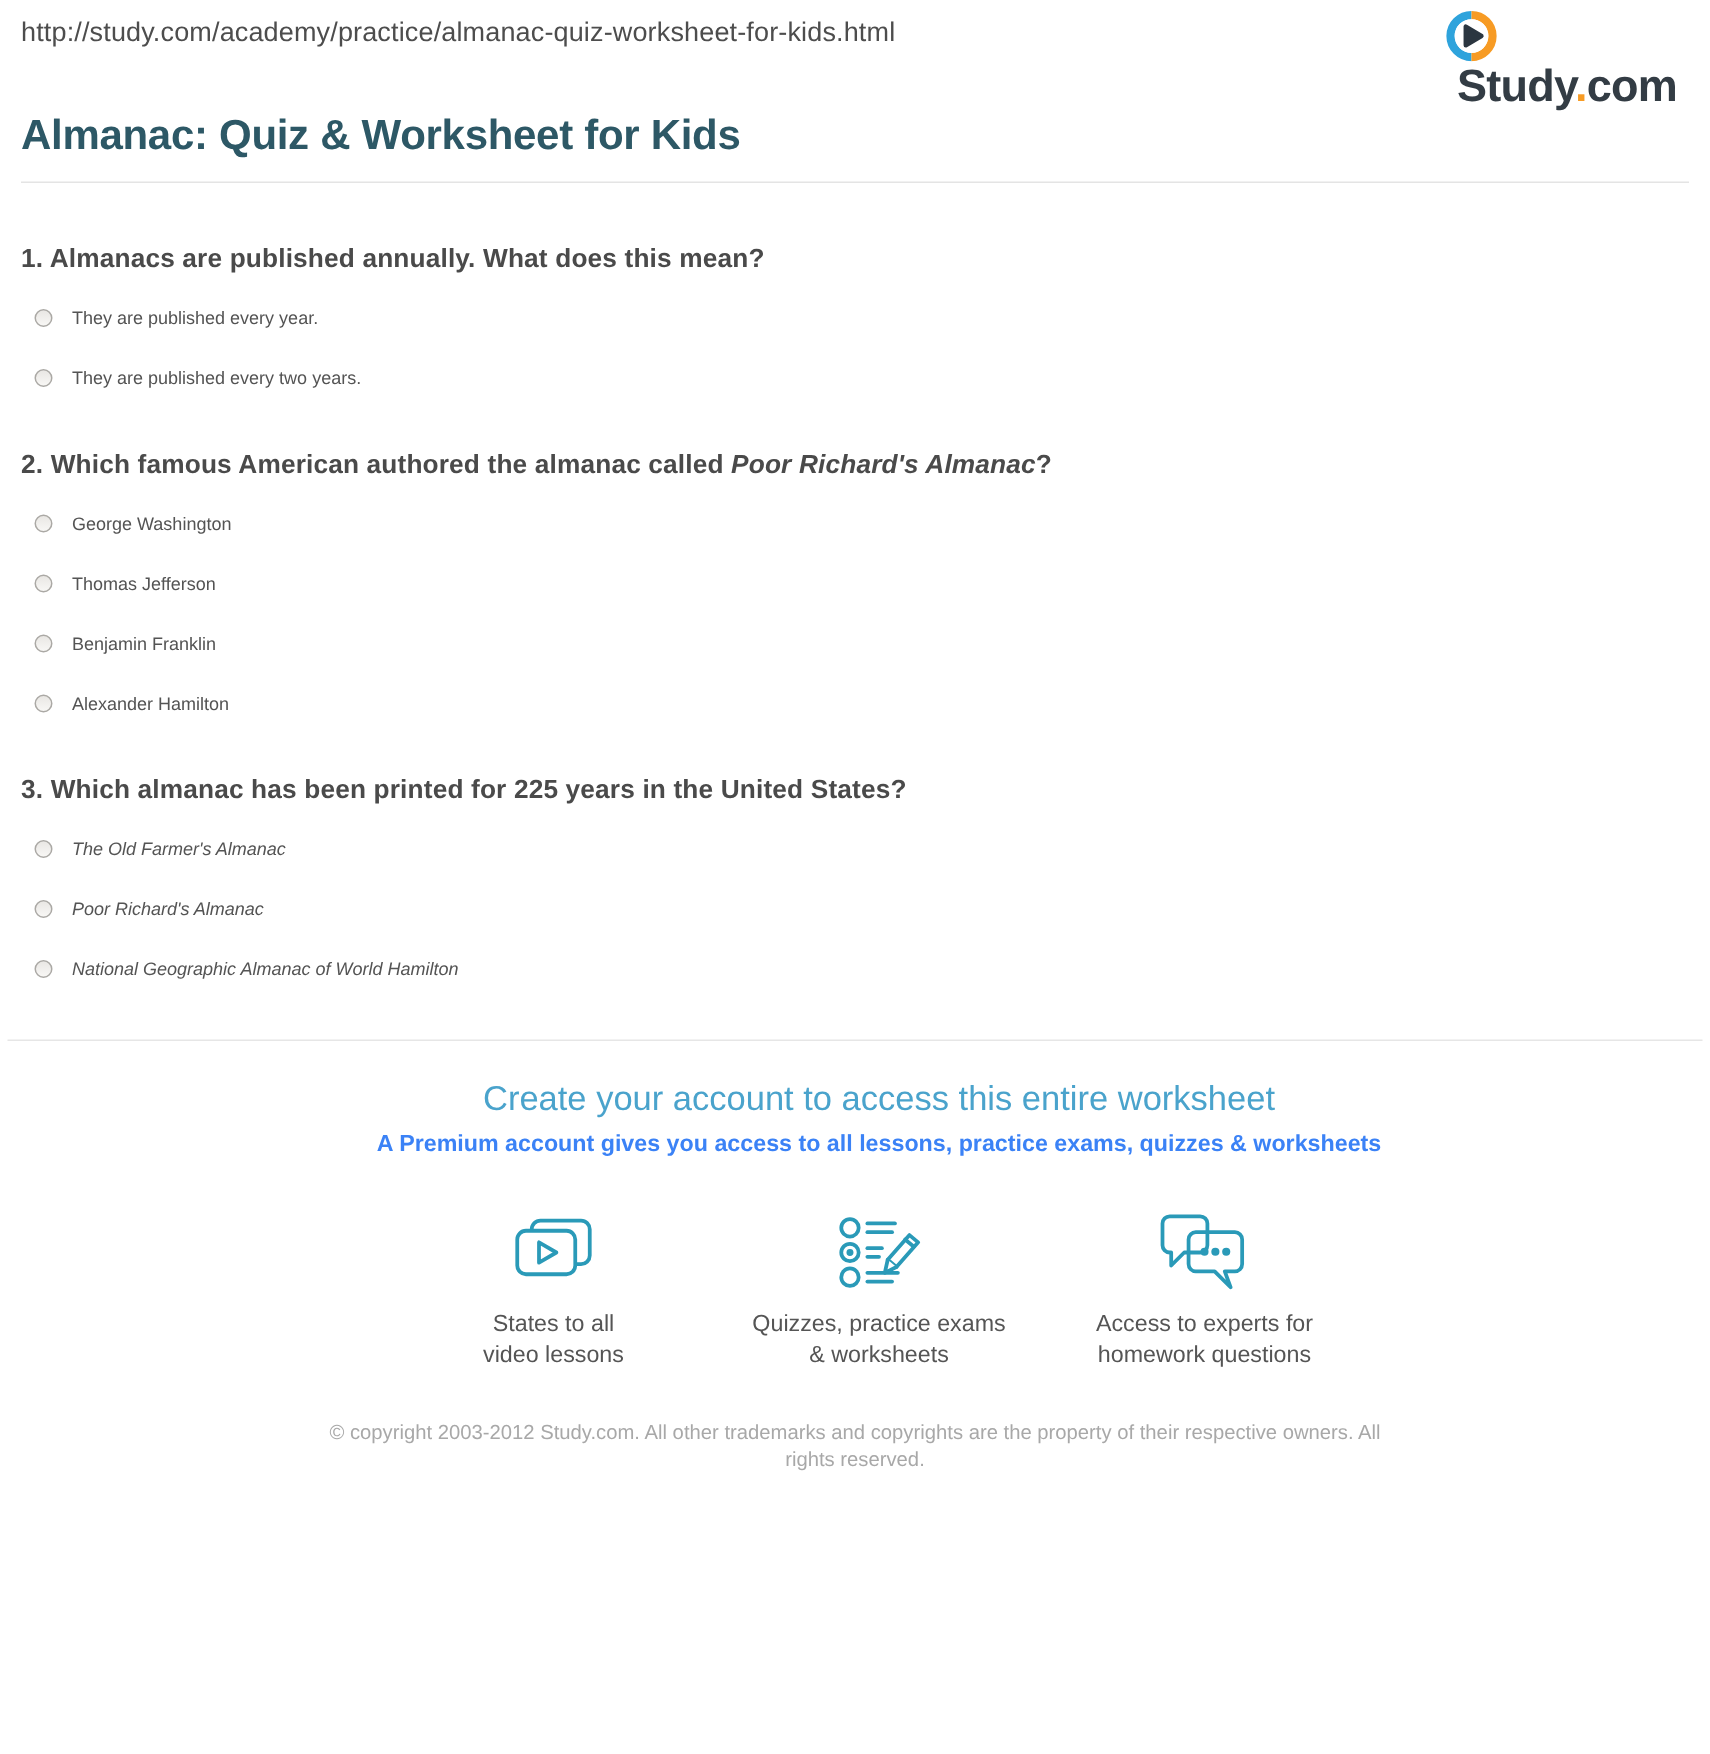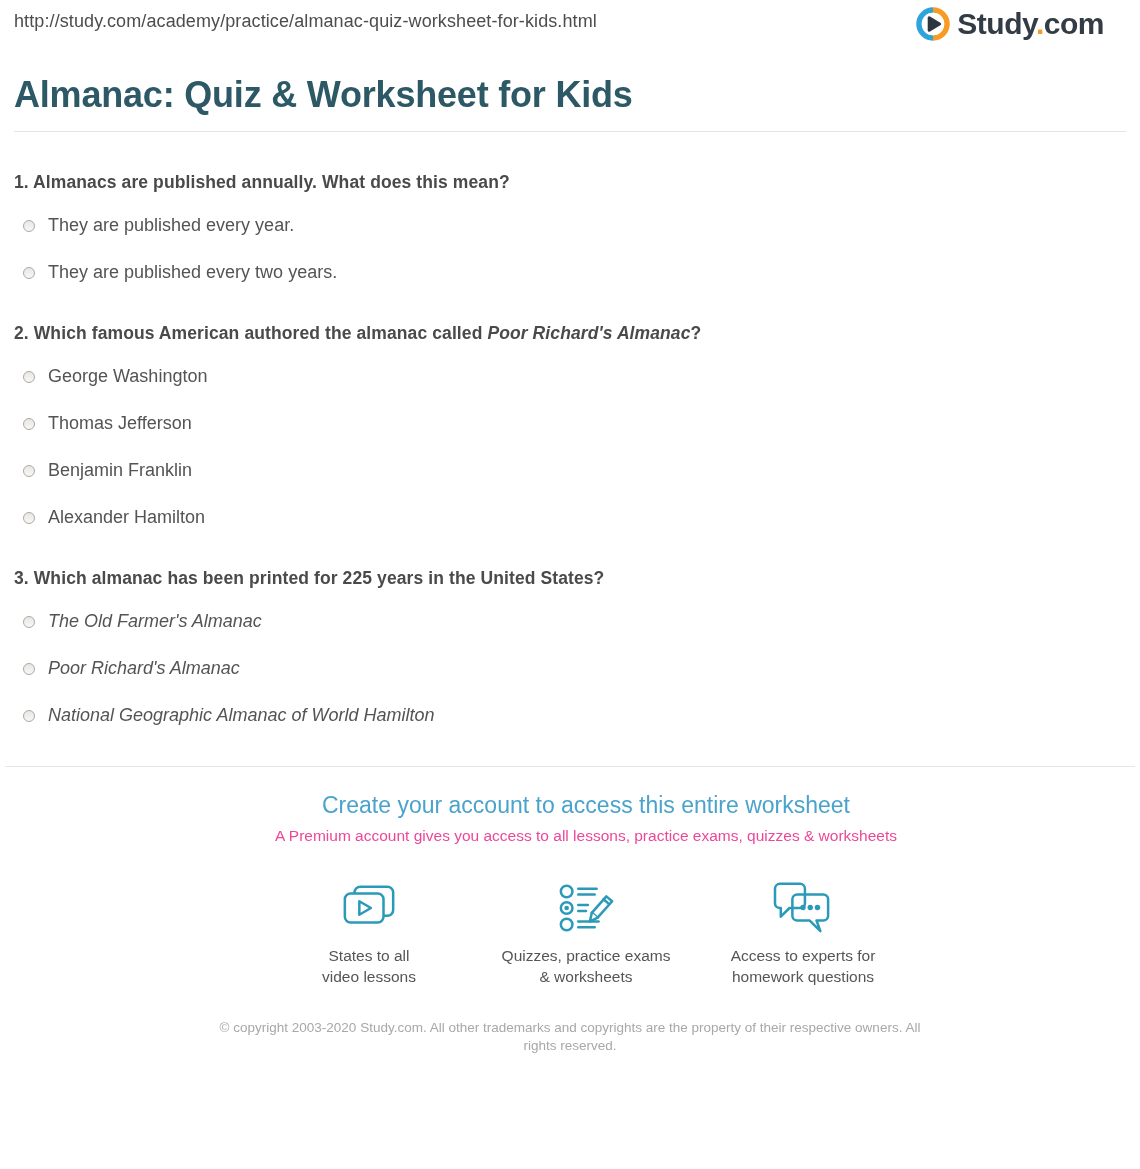--- a/index.html
+++ b/index.html
@@ -9,33 +9,33 @@
     font-family: "Liberation Sans", "DejaVu Sans", sans-serif;
     overflow: hidden;
   }
   
   .header { position: relative; height: 60px; }
   .page-url {
     position: absolute; left: 14px; top: 11px;
     font-size: 18px; color: #4d4d4d; letter-spacing: 0.1px;
   }
   .logo {
-    position: absolute; right: 36px; top: 7px;
-    display: flex; align-items: center; cursor: pointer;
+    position: absolute; right: 22px; top: 7px;
+    display: flex; cursor: pointer; flex-direction: column;
   }
   .logo svg { width: 34px; height: 34px; display: block; }
   .logo-text {
     font-size: 30px; font-weight: bold; color: #333c44;
     margin-left: 7px; letter-spacing: -0.5px;
   }
   .logo-dot { color: #f79b24; }
   
   .page-title {
     margin: 14px 14px 0 14px;
-    font-size: 36px; font-weight: bold; color: #2d5866;
+    font-size: 28px; font-weight: bold; color: #2d5866;
     letter-spacing: -0.2px;
   }
   .title-divider {
     border: none; border-top: 1px solid #e4e4e4;
     margin: 15px 14px 0 14px;
   }
   
   .quiz { margin-left: 14px; }
   .q-heading {
     margin-top: 40px; margin-bottom: 22px;
@@ -46,36 +46,36 @@
   .option {
     display: flex; align-items: center;
     margin-bottom: 26px; cursor: pointer;
   }
   .radio {
     width: 12px; height: 12px; border-radius: 50%;
     border: 1px solid #aba9a5;
     background: linear-gradient(#e9e7e4, #f8f7f5);
     margin-left: 9px; margin-right: 13px; flex: none;
   }
-  .opt-label { font-size: 18px; color: #545454; }
+  .opt-label { font-size: 12px; color: #545454; }
   .italic-options .opt-label { font-style: italic; }
   
   .section-divider {
     border: none; border-top: 1px solid #e6e6e6;
     margin: 40px 5px 0 5px;
   }
   .cta { text-align: center; padding-left: 32px; }
   .cta-heading {
     margin-top: 25px;
     font-size: 23px; font-weight: normal; color: #4aa3cc;
     cursor: pointer;
   }
   .cta-sub {
     margin-top: 8px;
-    font-size: 15.5px; color: #ec4899;
+    font-size: 15.5px; color: #3b82f6; font-weight: bold;
   }
   
   .benefits {
     margin-top: 33px;
     display: flex; justify-content: center;
   }
   .benefit { width: 217px; text-align: center; }
   .benefit-icon { height: 60px; display: flex; justify-content: center; align-items: center; }
   .benefit-icon svg { display: block; }
   .benefit-label {
@@ -225,13 +225,13 @@
       </div>
       <div class="benefit-label">
         <div>Access to experts for</div>
         <div>homework questions</div>
       </div>
     </div>
 
   </div>
 </div>
 
-<div class="copyright">© copyright 2003-2020 Study.com. All other trademarks and copyrights are the property of their respective owners. All rights reserved.</div>
+<div class="copyright">© copyright 2003-2012 Study.com. All other trademarks and copyrights are the property of their respective owners. All rights reserved.</div>
 
 </body></html>

